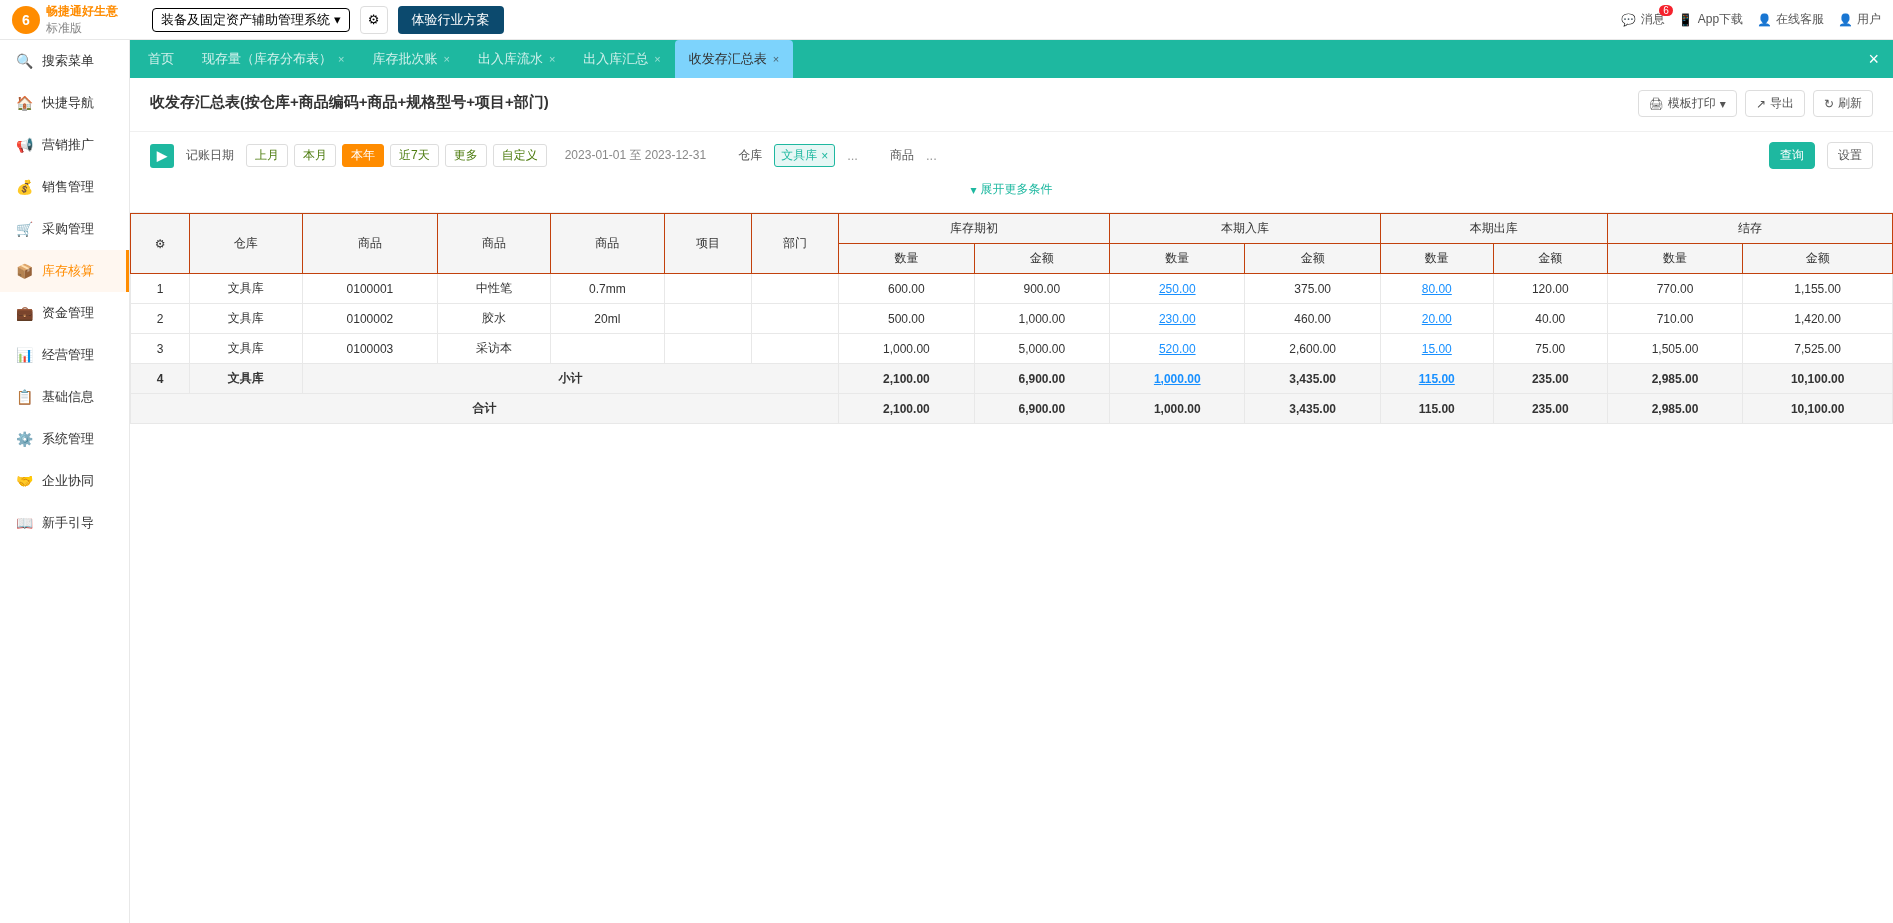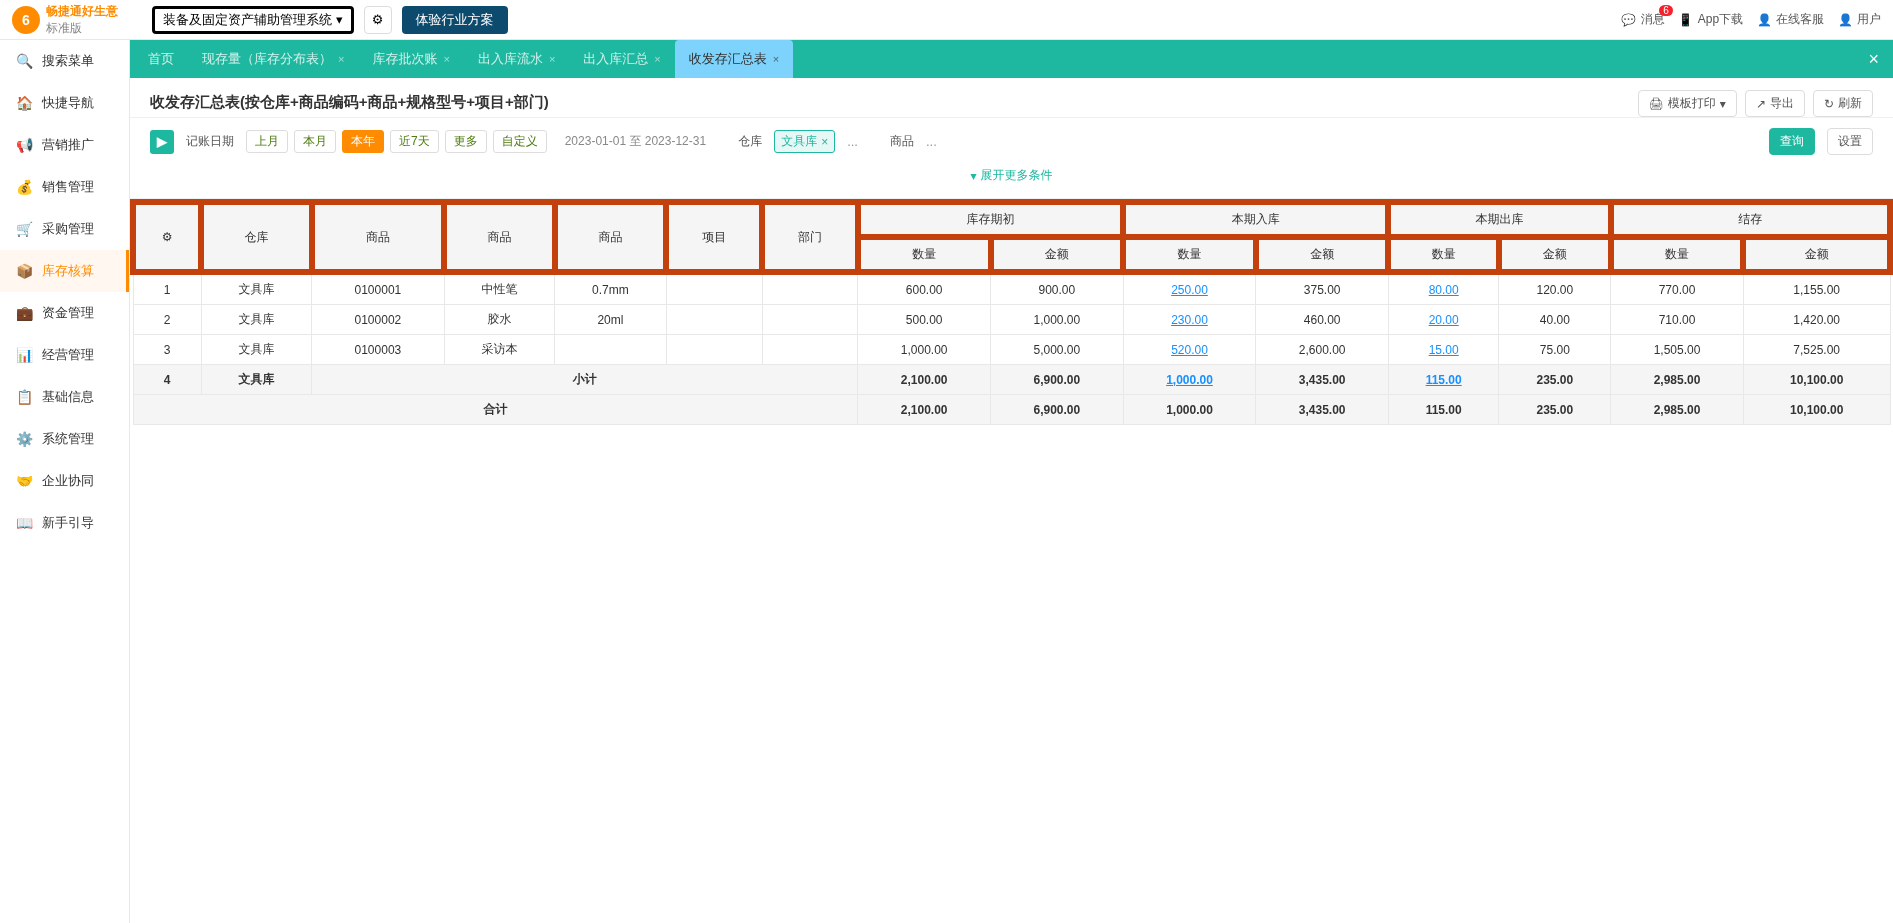--- a/index.html
+++ b/index.html
@@ -6,21 +6,21 @@
     body { display: flex; flex-direction: column; height: 923px; overflow: hidden; background: #f5f5f5; font-size: 13px; }
 
     
     .top-header {
       display: flex; align-items: center; height: 40px;
       background: #fff; border-bottom: 1px solid #e8e8e8;
       padding: 0 12px; gap: 10px;
     }
     .logo-area { display: flex; align-items: center; gap: 6px; min-width: 130px; }
     .logo-icon { width: 28px; height: 28px; background: #ff8c00; border-radius: 50%; display: flex; align-items: center; justify-content: center; color: white; font-weight: bold; font-size: 14px; }
-    .system-dropdown { display: flex; align-items: center; gap: 4px; padding: 2px 8px; border: 3px solid #000000; border-radius: 4px; cursor: pointer; }
+    .system-dropdown { display: flex; align-items: center; gap: 4px; padding: 2px 8px; border: 1px solid #000000; border-radius: 4px; cursor: pointer; }
     .try-btn { background: #0c4a6e; color: white; border: none; border-radius: 4px; padding: 5px 14px; cursor: pointer; font-size: 13px; }
     .header-actions { display: flex; align-items: center; gap: 14px; color: #555; font-size: 12px; }
     .header-action-item { display: flex; align-items: center; gap: 4px; cursor: pointer; position: relative; }
     .badge { background: #f5222d; color: white; border-radius: 10px; font-size: 10px; padding: 0 4px; position: absolute; top: -6px; right: -8px; }
 
     
     .main-layout { display: flex; flex: 1; overflow: hidden; }
 
     
     .sidebar { width: 130px; background: #fff; border-right: 1px solid #e8e8e8; display: flex; flex-direction: column; }
@@ -36,21 +36,21 @@
     .tab { display: flex; align-items: center; gap: 6px; padding: 0 14px; height: 38px; cursor: pointer; color: rgba(255,255,255,0.8); font-size: 13px; position: relative; }
     .tab.active { background: #7dd3fc; color: #333; border-radius: 4px 4px 0 0; }
     .tab-close { font-size: 11px; cursor: pointer; opacity: 0.7; }
     .tab-spacer { flex: 1; }
     .tab-close-all { color: white; padding: 0 10px; cursor: pointer; font-size: 18px; }
 
     
     .page-content { flex: 1; background: #fff; overflow: hidden; display: flex; flex-direction: column; }
 
     
-    .page-header { padding: 10px 20px 0; border-bottom: 1px solid #f0f0f0; }
+    .page-header { padding: 10px 20px 14px; border-bottom: 1px solid #f0f0f0; }
     .page-title { font-size: 15px; font-weight: bold; color: #333; }
     .page-actions { display: flex; align-items: center; gap: 8px; margin-top: 2px; justify-content: flex-end; }
     .page-header-row { display: flex; align-items: center; justify-content: space-between; }
     .action-btn { display: flex; align-items: center; gap: 4px; padding: 4px 10px; border: 1px solid #ddd; border-radius: 4px; cursor: pointer; font-size: 12px; color: #555; background: white; }
     .action-btn.green { background: #1eb8a0; color: white; border-color: #1eb8a0; }
 
     
     .filter-area { padding: 10px 20px; border-bottom: 1px solid #f0f0f0; display: flex; flex-direction: column; gap: 8px; }
     .filter-row { display: flex; align-items: center; gap: 12px; }
     .filter-label { color: #555; font-size: 12px; white-space: nowrap; }
@@ -60,21 +60,21 @@
     .date-btn.active { background: #ff8c00; color: white; border-color: #ff8c00; }
     .date-range { font-size: 12px; color: #888; margin-left: 6px; }
     .filter-dots { color: #999; cursor: pointer; }
     .expand-btn { display: flex; align-items: center; gap: 4px; color: #1eb8a0; cursor: pointer; font-size: 12px; justify-content: center; padding: 4px; }
     .filter-toggle { width: 24px; height: 24px; background: #1eb8a0; color: white; display: flex; align-items: center; justify-content: center; border-radius: 3px; cursor: pointer; font-weight: bold; }
 
     
     .table-wrapper { flex: 1; overflow: auto; }
     table { width: 100%; border-collapse: collapse; font-size: 12px; }
     thead tr { background: #f5f5f5; }
-    thead th { border: 6px solid #c2410c; padding: 6px 8px; text-align: center; font-weight: normal; color: #333; white-space: nowrap; margin-top: 36px; }
+    thead th { border: 1px solid #c2410c; padding: 6px 8px; text-align: center; font-weight: normal; color: #333; white-space: nowrap; margin-top: 36px; }
     tbody tr { background: white; }
     tbody tr.subtotal { background: #f5f5f5; font-weight: bold; }
     tbody td { border: 1px solid #e8e8e8; padding: 6px 8px; text-align: center; color: #333; }
     tbody td.link { color: #1890ff; cursor: pointer; text-decoration: underline; }
     tfoot tr { background: #f5f5f5; margin-left: 32px; }
     tfoot td { border: 1px solid #e8e8e8; padding: 6px 8px; text-align: center; font-weight: bold; color: #333; }
   </style>
 </head>
 <body>
 

